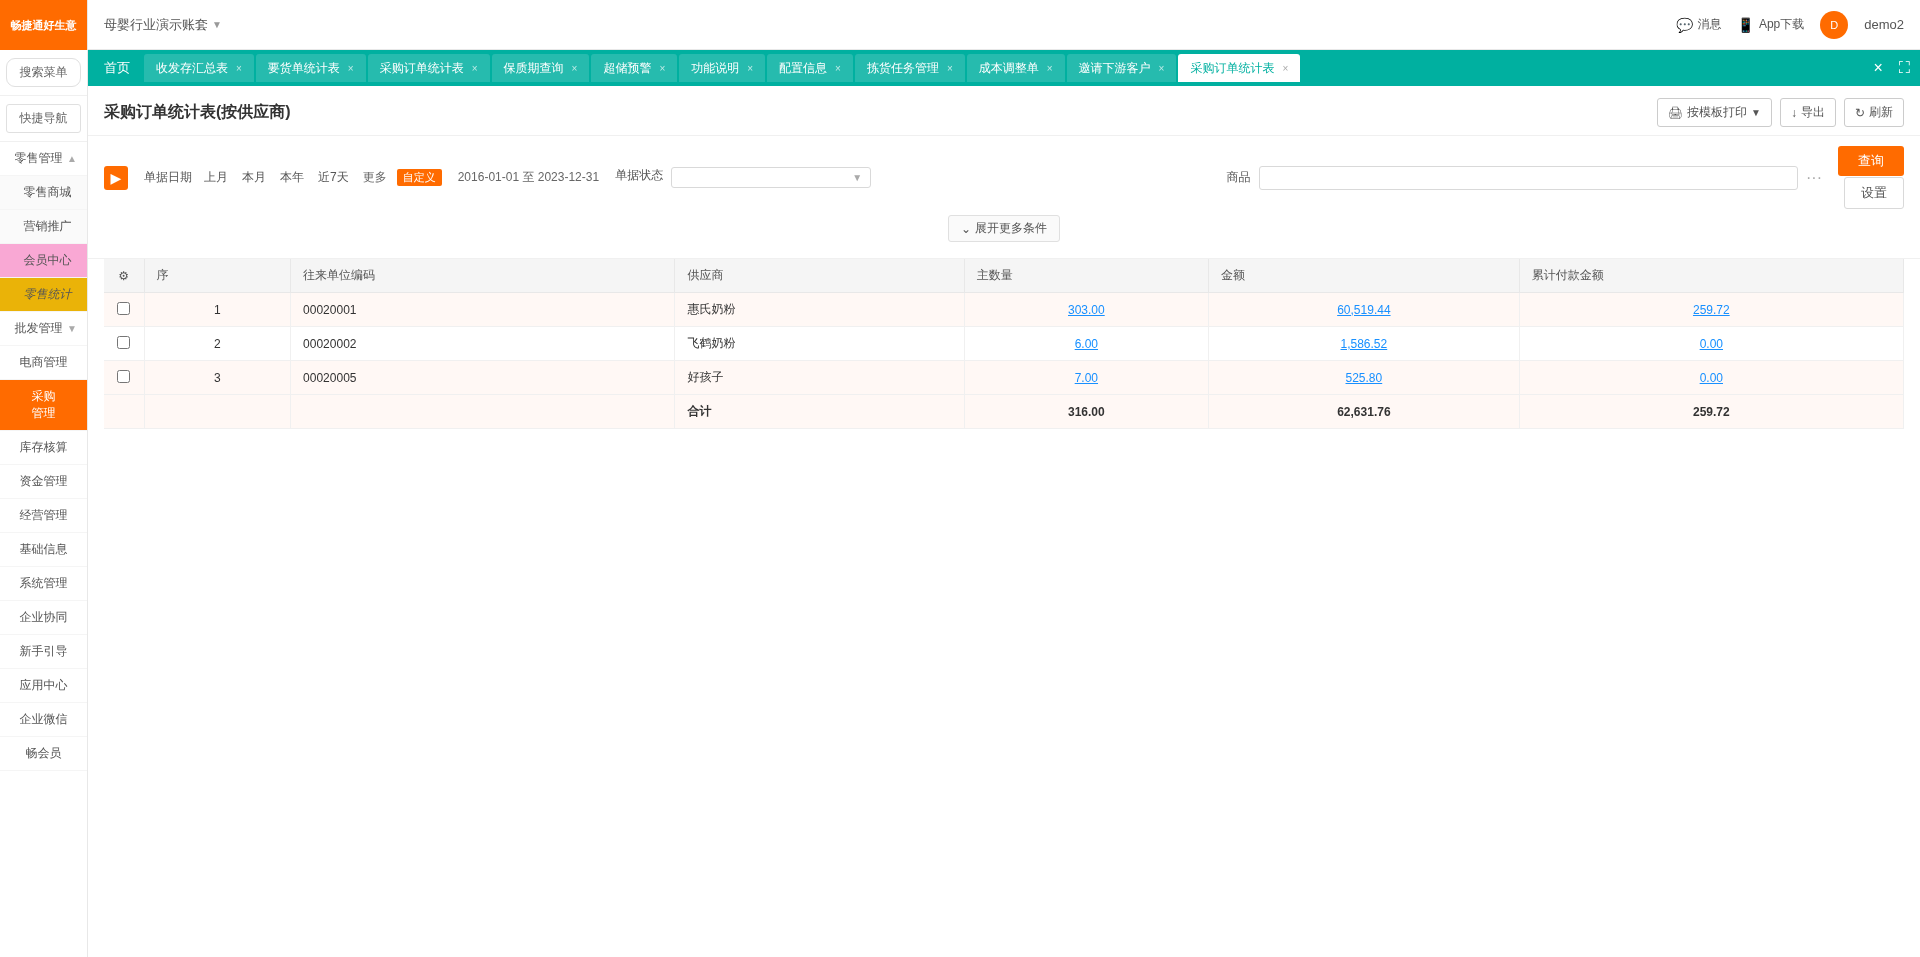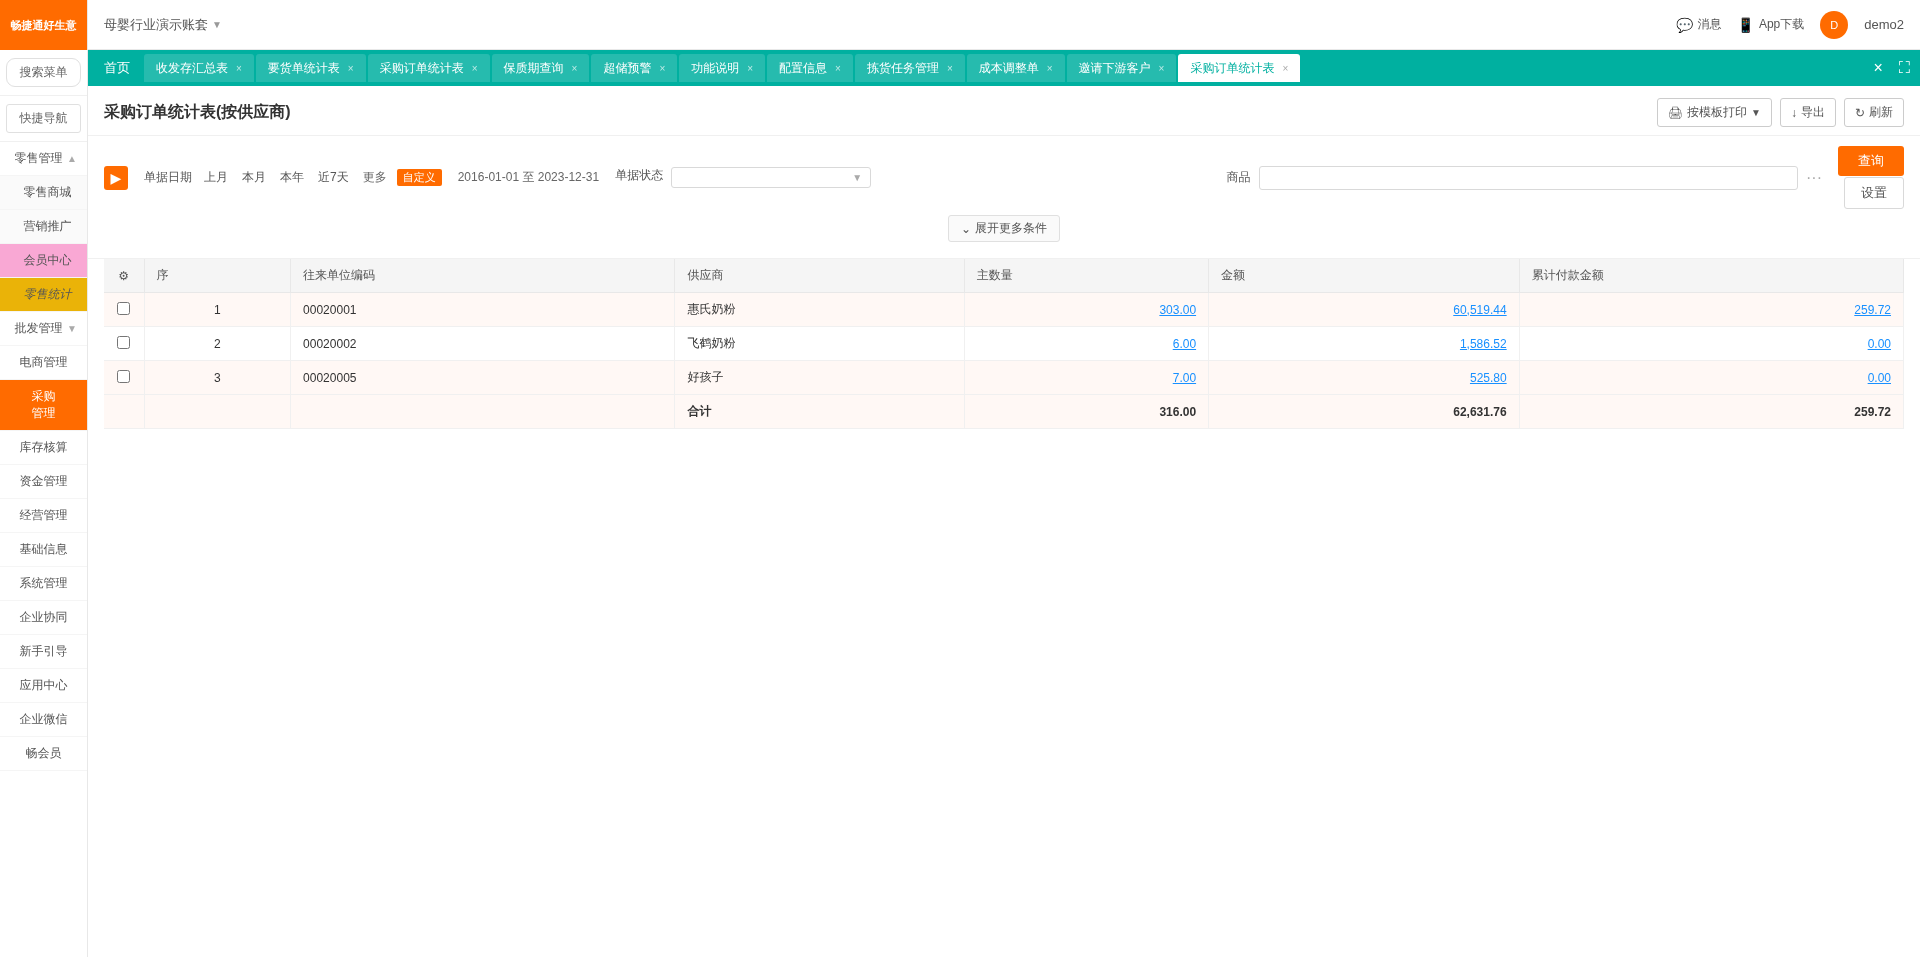--- a/index.html
+++ b/index.html
@@ -88,21 +88,21 @@
     .data-table tr.row-even { background: #fff; }
     .row-num { text-align: center; color: #999; }
     .cell-link { color: #1890ff; text-decoration: underline; cursor: pointer; }
     .th-settings { text-align: center; cursor: pointer; }
     
     
     .table-footer { background: #fff8f5; }
     .table-footer td { font-weight: bold; color: #333; border-top: 2px solid #e8e8e8; }
 
     
-    .col-num { text-align: right; }
+    .col-num { text-align: center; }
     .col-center { text-align: center; }
 
     
     .filter-right-actions { display: flex; flex-direction: column; gap: 1px; align-items: flex-end; margin-left: auto; }
   </style>
 </head>
 <body>
 
 <div class="sidebar">
   <div class="sidebar-logo">

